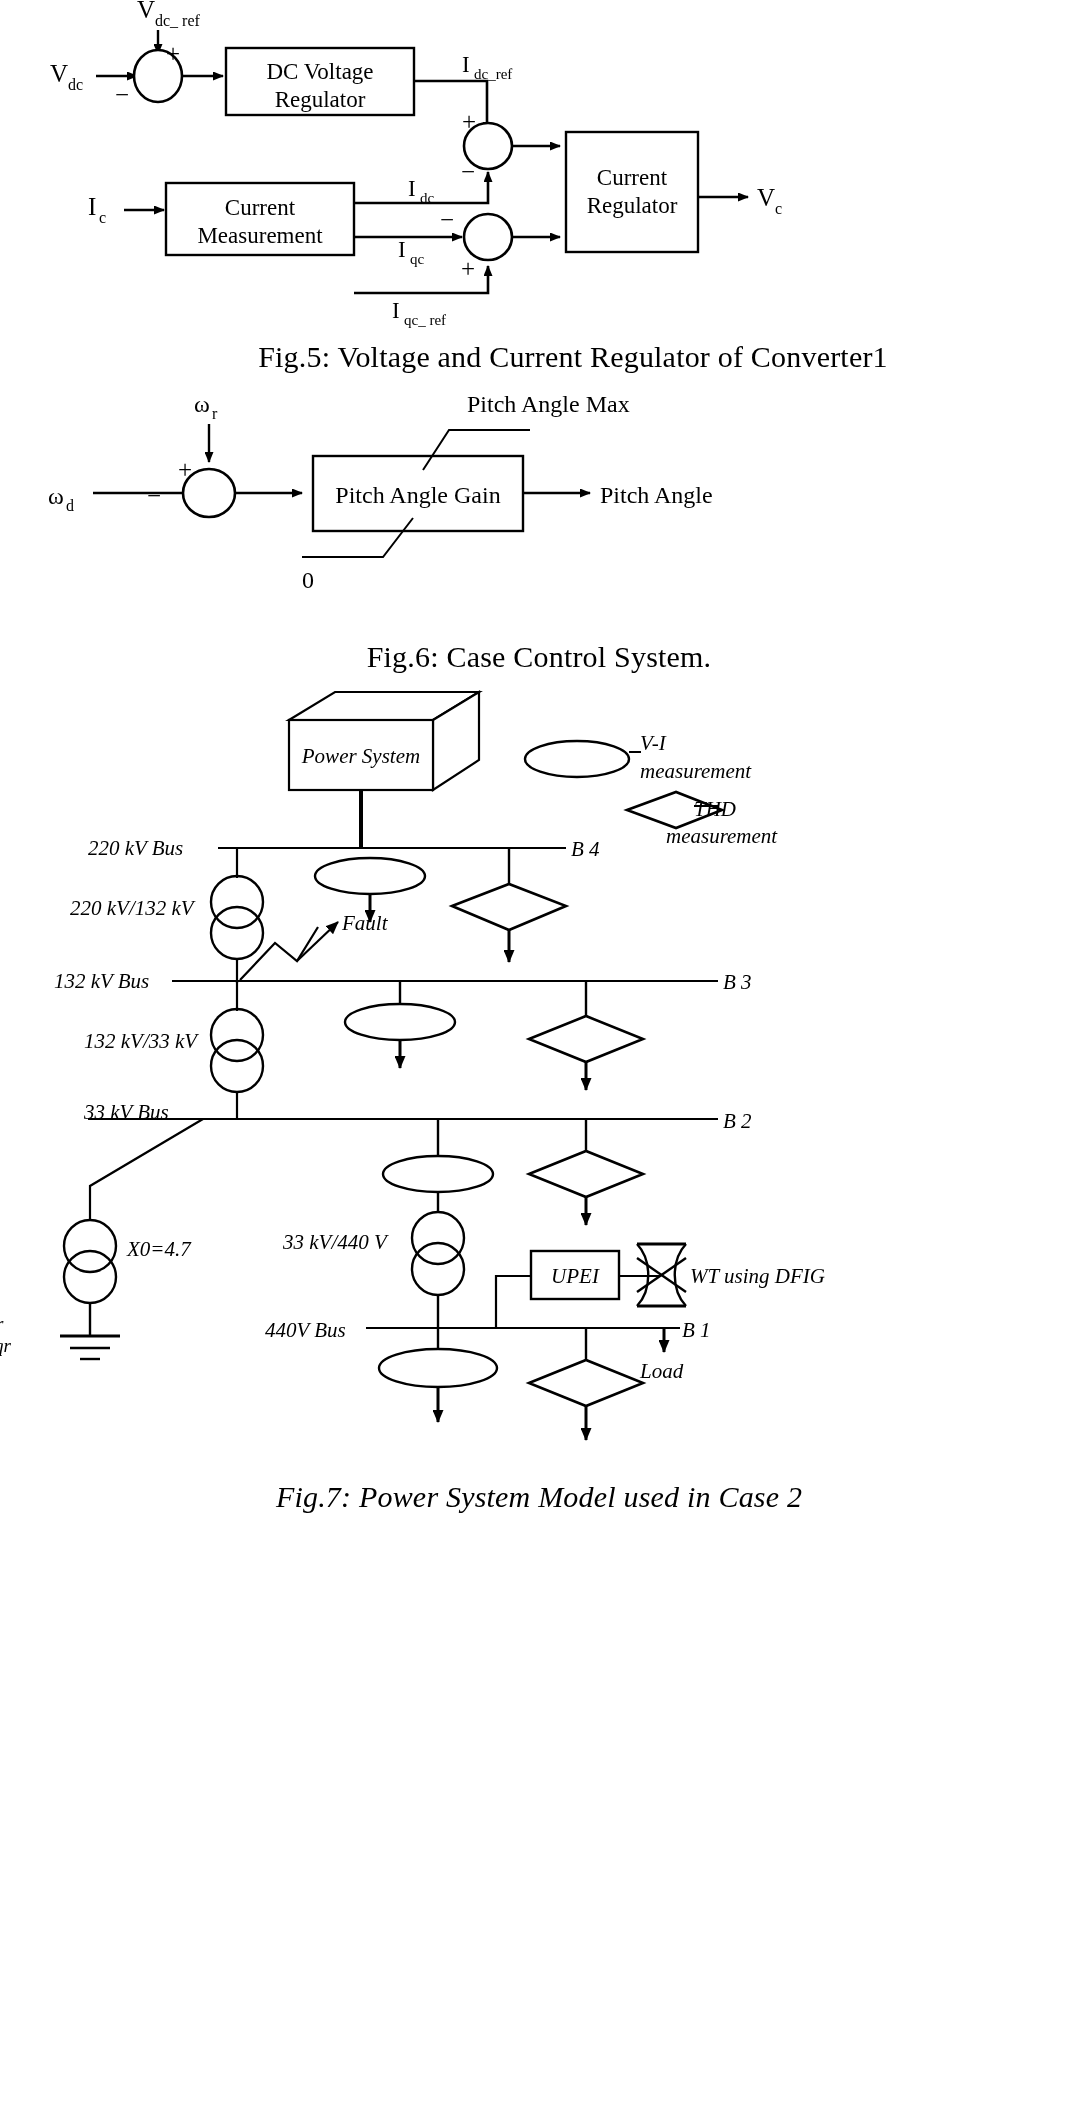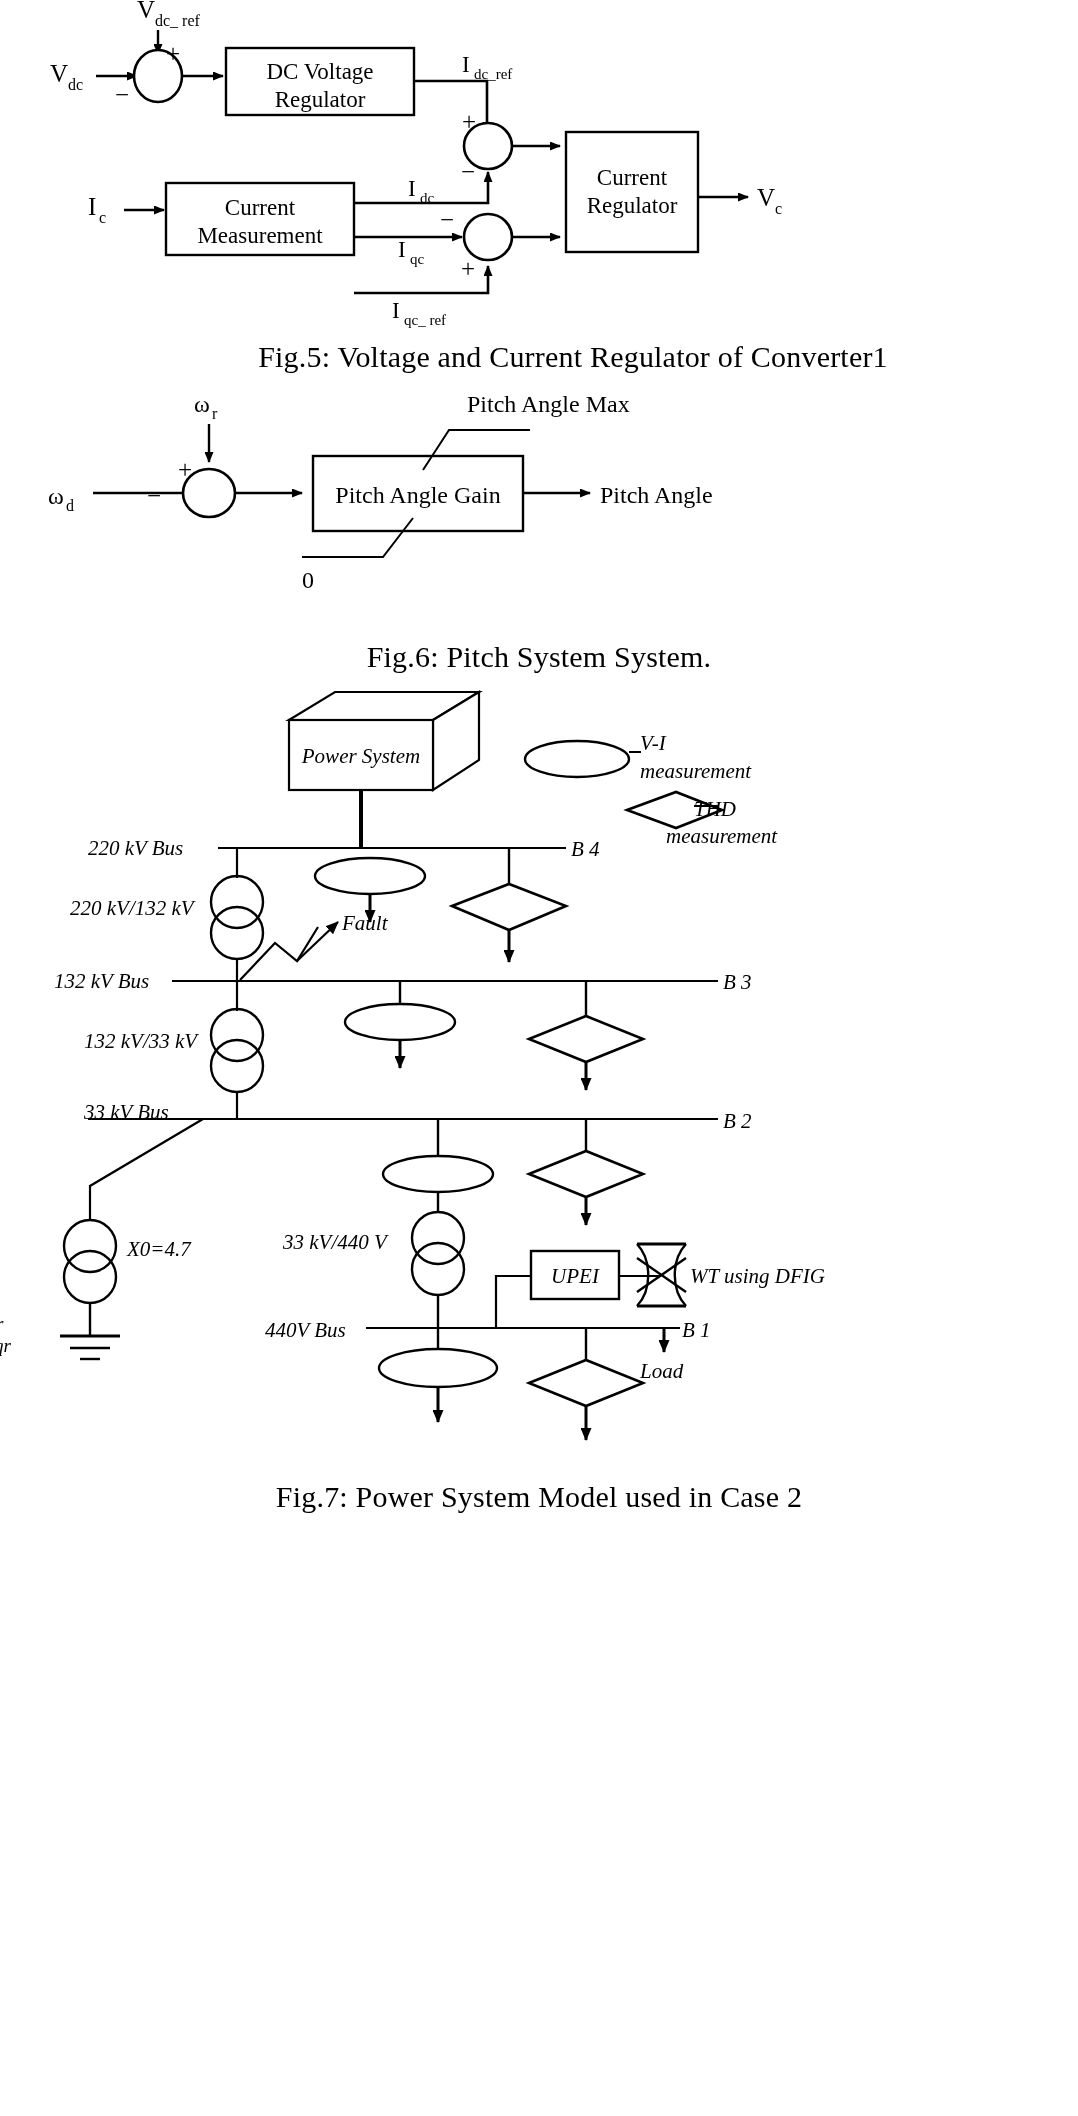--- a/index.html
+++ b/index.html
@@ -160,21 +160,21 @@
       <text x="302" y="208" font-size="24">0</text>
     </g>
 
     <g>
       <line x1="523" y1="113" x2="590" y2="113" stroke="#000" stroke-width="2.6" marker-end="url(#ah6)"></line>
       <text x="600" y="123" font-size="24">Pitch  Angle</text>
     </g>
   </svg>
 </div>
 
-<div class="cap" style="top:640px;">Fig.6: Pitch System System.</div>
+<div class="cap" style="top:640px;">Fig.6: Case Control System.</div>
 
 <div class="fig" style="top:700px;height:1330px;font-style:italic;">
   <svg width="1078" height="1330" viewBox="0 0 1078 1330">
     <defs>
       <marker id="ah7" markerWidth="13" markerHeight="11" refX="12" refY="5.5" orient="auto" markerUnits="userSpaceOnUse">
         <path d="M0,0 L13,5.5 L0,11 z" fill="#000"></path>
       </marker>
     </defs>
 
     <g>
@@ -333,13 +333,13 @@
       <line x1="586" y1="706" x2="586" y2="740" stroke="#000" stroke-width="3" marker-end="url(#ah7)"></line>
     </g>
 
     <g>
       <text x="-4" y="630" font-size="19">r</text>
       <text x="-6" y="652" font-size="19">qr</text>
     </g>
   </svg>
 </div>
 
-<div class="cap" style="top:1480px;">Fig.7: Power System Model used in Case 2</div>
+<div class="cap" style="top:1480px;font-style:italic;">Fig.7: Power System Model used in Case 2</div>
 
 </body></html>

